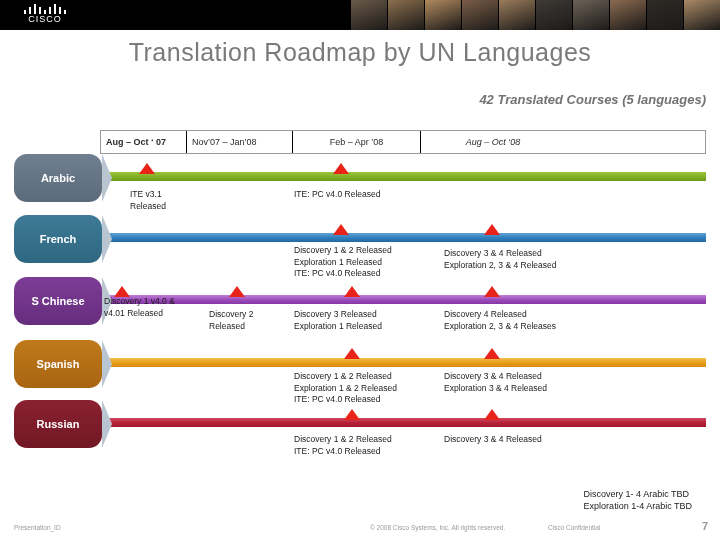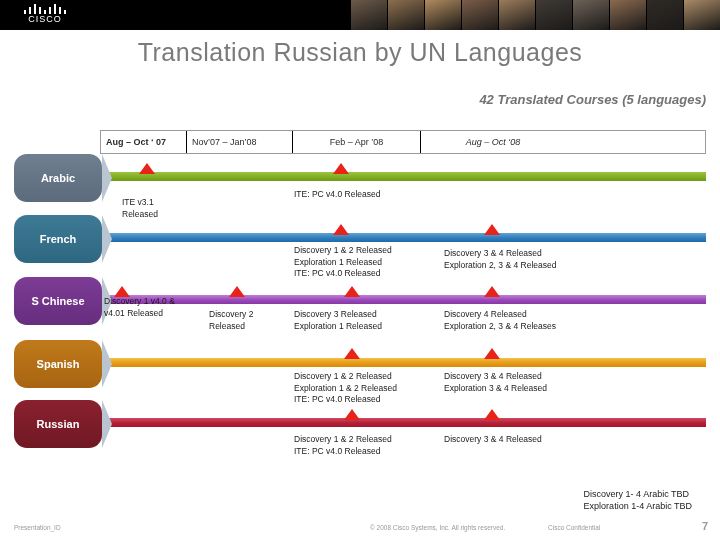--- a/index.html
+++ b/index.html
@@ -212,36 +212,36 @@
       <div class="ph" style="background: linear-gradient(160deg, rgb(122, 93, 72) 0%, rgb(28, 26, 24) 100%);"></div>
       <div class="ph" style="background: linear-gradient(160deg, rgb(155, 124, 92) 0%, rgb(28, 26, 24) 100%);"></div>
       <div class="ph" style="background: linear-gradient(160deg, rgb(63, 58, 54) 0%, rgb(28, 26, 24) 100%);"></div>
       <div class="ph" style="background: linear-gradient(160deg, rgb(109, 98, 88) 0%, rgb(28, 26, 24) 100%);"></div>
       <div class="ph" style="background: linear-gradient(160deg, rgb(138, 106, 80) 0%, rgb(28, 26, 24) 100%);"></div>
       <div class="ph" style="background: linear-gradient(160deg, rgb(46, 42, 38) 0%, rgb(28, 26, 24) 100%);"></div>
       <div class="ph" style="background: linear-gradient(160deg, rgb(169, 138, 102) 0%, rgb(28, 26, 24) 100%);"></div>
     </div>
 </div>
 
-<div id="title">Translation Russian by UN Languages</div>
+<div id="title">Translation Roadmap by UN Languages</div>
 <div id="subtitle">42 Translated Courses (5 languages)</div>
 
 <div id="timeline-header">
     <div class="cell b" style="width: 86px;">Aug – Oct ‘ 07</div>
     <div class="cell" style="width: 106px;">Nov’07 – Jan’08</div>
     <div class="cell c" style="width: 128px;">Feb – Apr ’08</div>
     <div class="cell c" style="width: 144px; font-style: italic;">Aug – Oct ‘08</div>
   </div>
 
 <div id="rows">
     <div class="lang-label" style="top: 154px; background: linear-gradient(rgb(111, 127, 144) 0%, rgb(92, 107, 123) 100%);">Arabic<span class="tail"></span></div>
     <div class="bar" style="top: 172px; background: linear-gradient(rgb(159, 196, 63) 0%, rgb(127, 174, 34) 55%, rgb(109, 154, 24) 100%);"></div>
     <div class="marker" style="left: 139px; top: 163px;"></div>
     <div class="marker" style="left: 333px; top: 163px;"></div>
-    <div class="note" style="left: 122px; top: 189px; margin-top: 8px;">ITE v3.1
+    <div class="note" style="left: 130px; top: 189px;">ITE v3.1
 Released</div>
     <div class="note" style="left: 294px; top: 189px;">ITE: PC v4.0 Released</div>
     <div class="lang-label" style="top: 215px; background: linear-gradient(rgb(62, 122, 150) 0%, rgb(46, 103, 128) 100%);">French<span class="tail"></span></div>
     <div class="bar" style="top: 233px; background: linear-gradient(rgb(95, 163, 212) 0%, rgb(47, 125, 187) 55%, rgb(31, 106, 166) 100%);"></div>
     <div class="marker" style="left: 484px; top: 224px;"></div>
     <div class="marker" style="left: 333px; top: 224px;"></div>
     <div class="note" style="left: 294px; top: 245px;">Discovery 1 &amp; 2 Released
 Exploration 1 Released
 ITE: PC v4.0 Released</div>
     <div class="note" style="left: 444px; top: 248px;">Discovery 3 &amp; 4 Released

